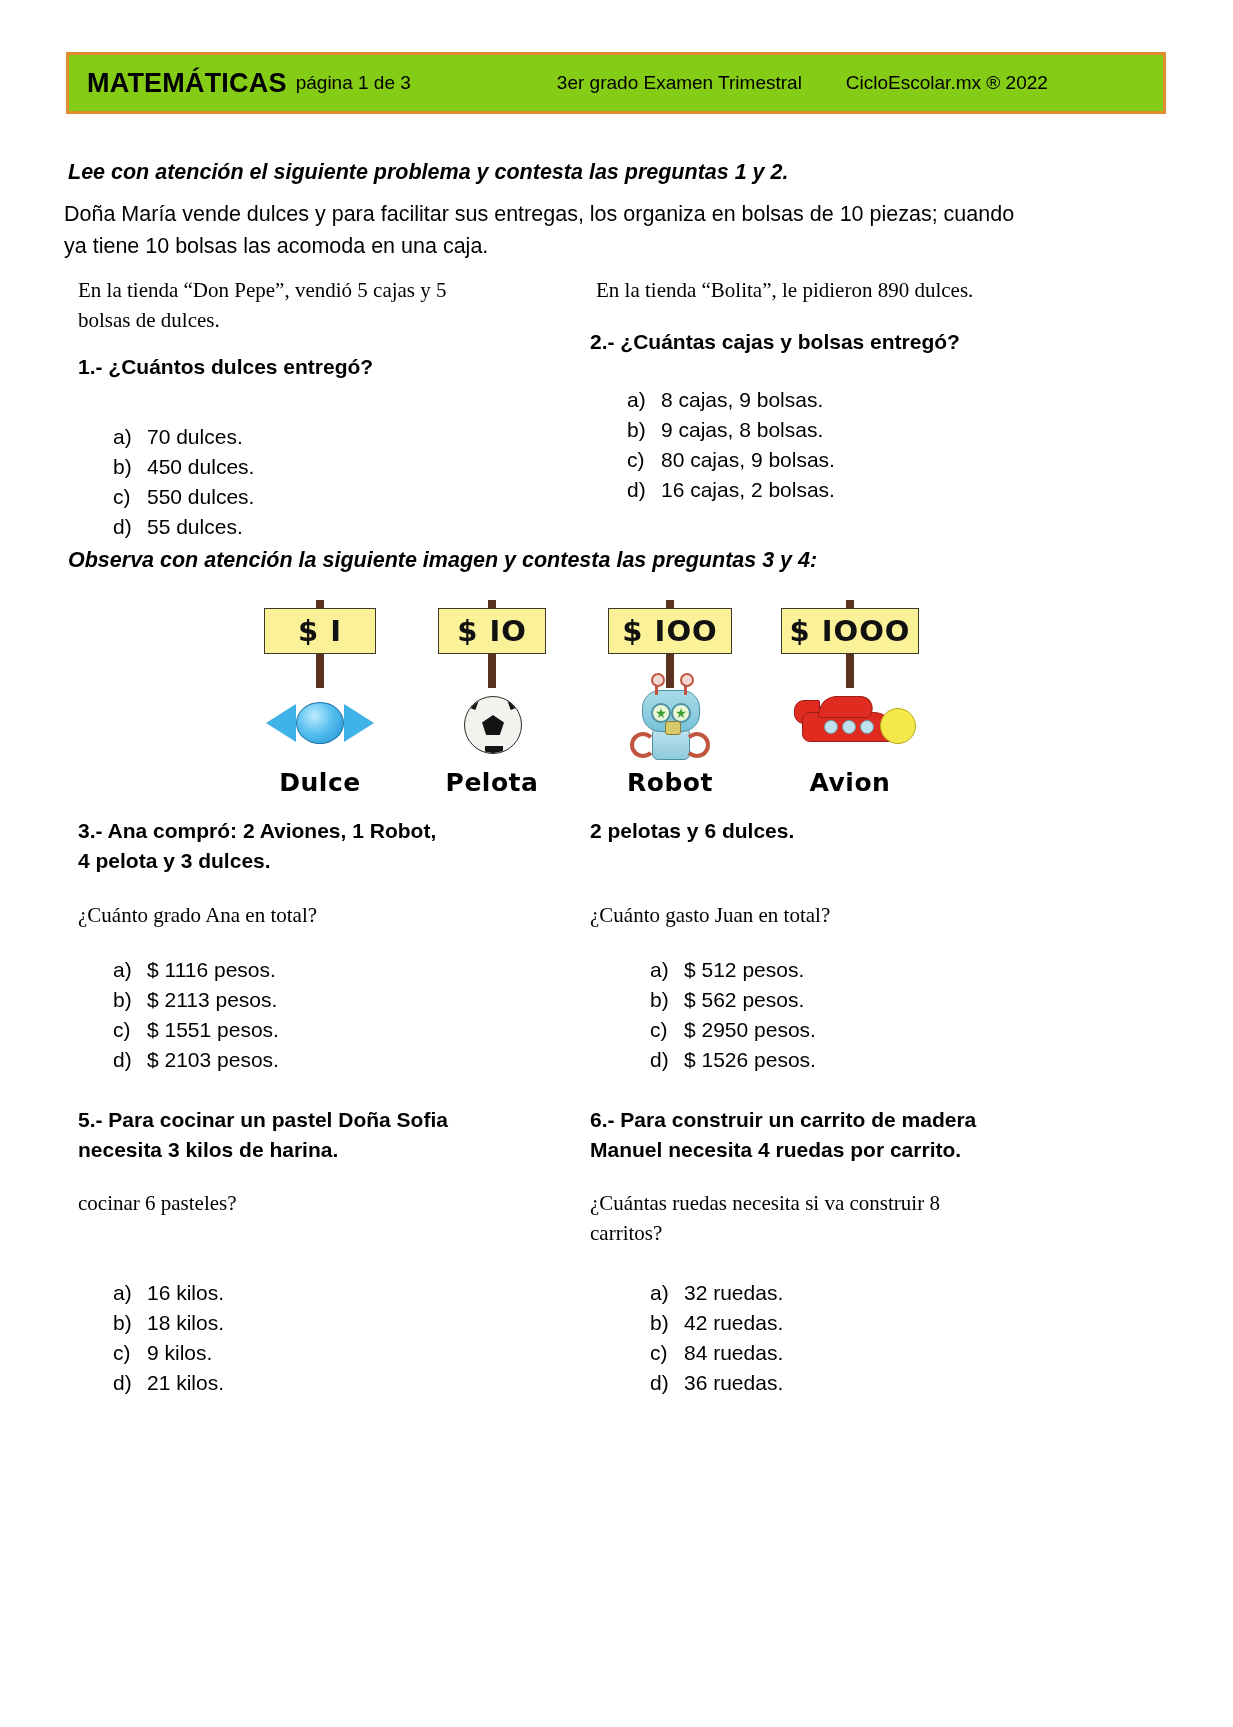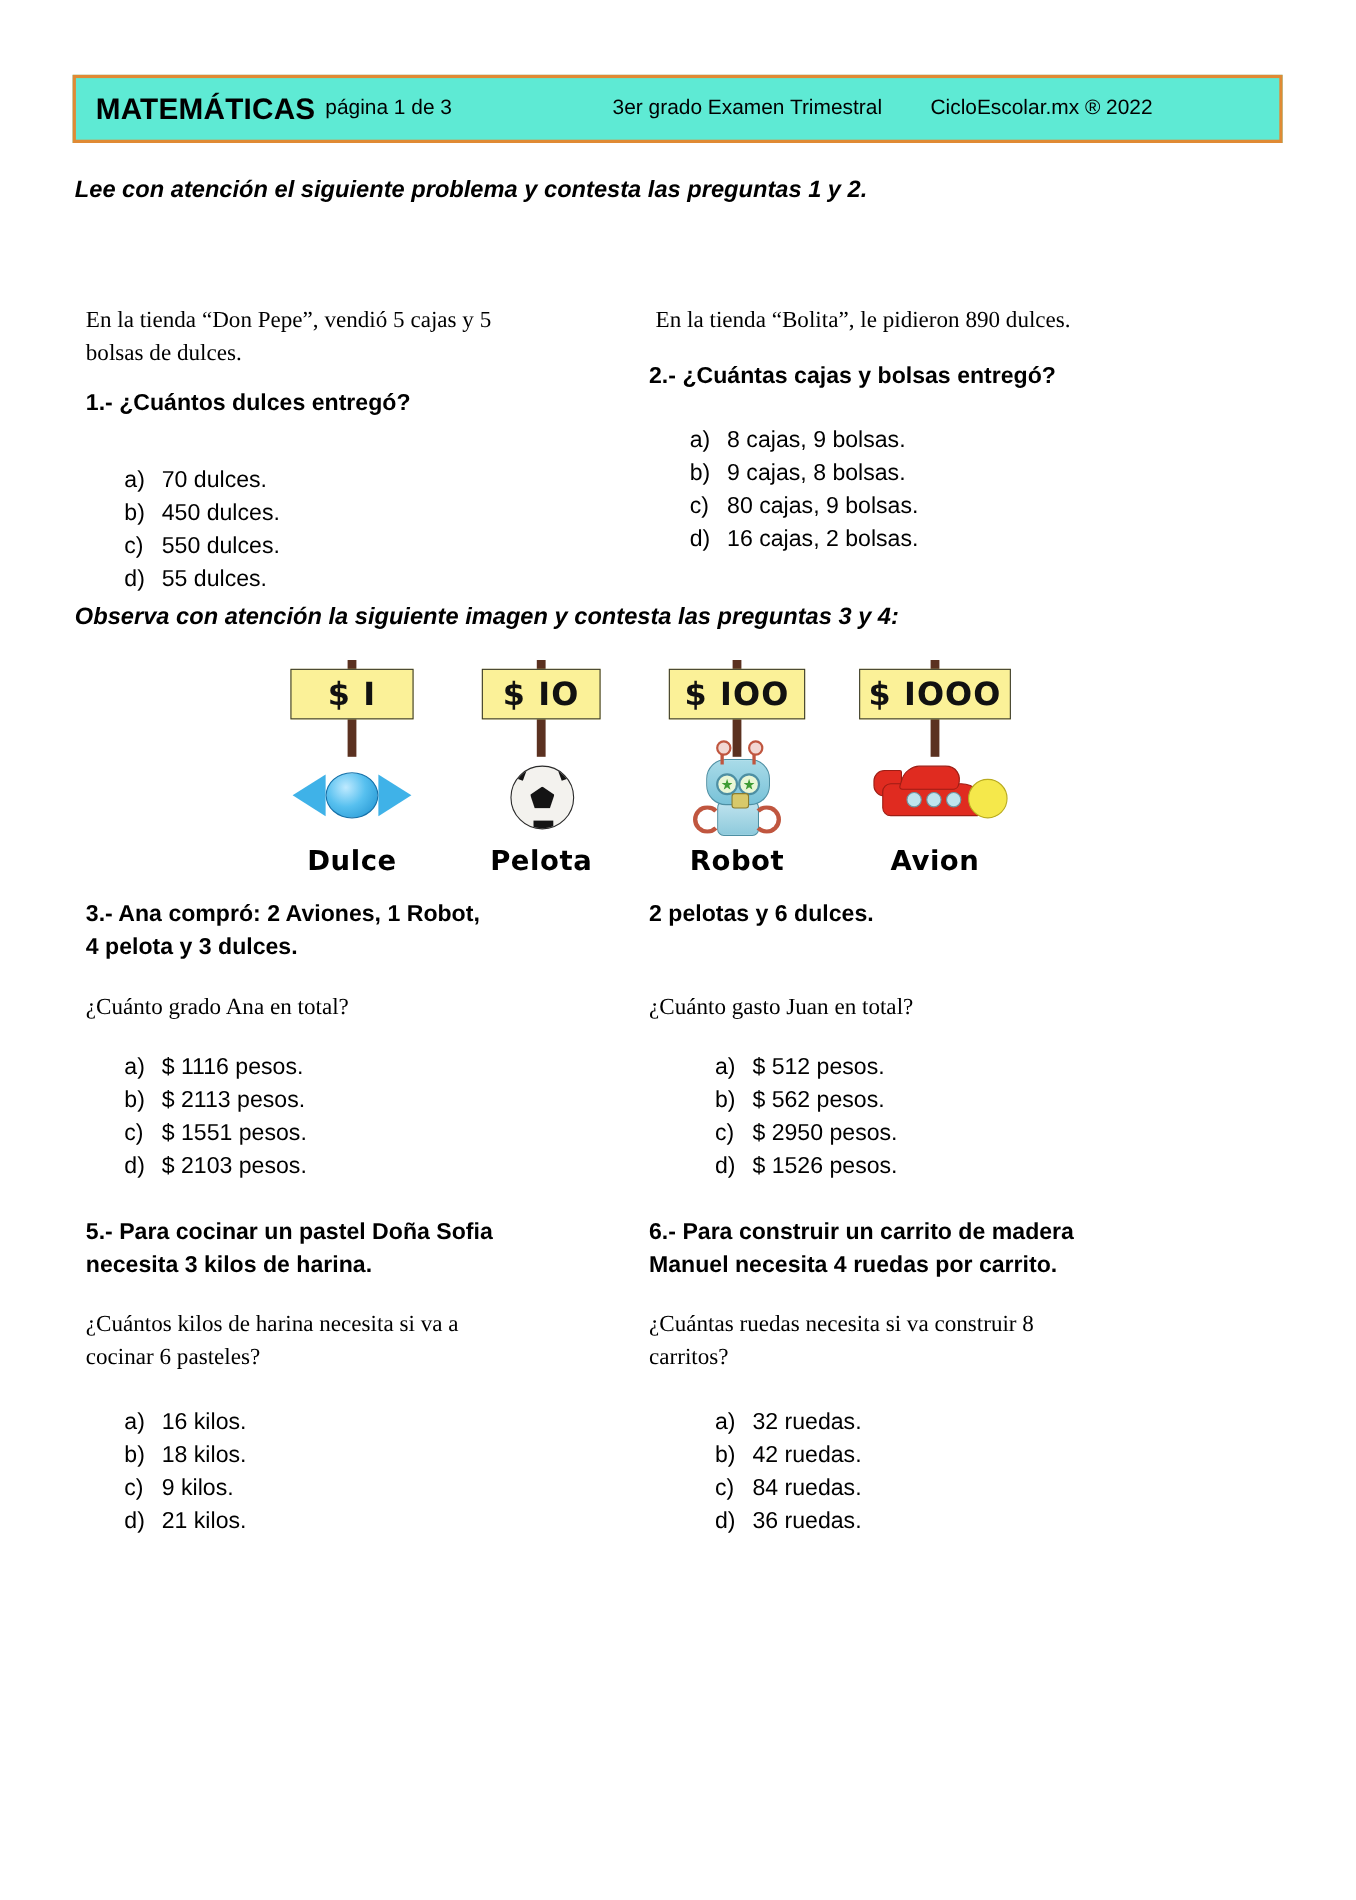--- a/index.html
+++ b/index.html
@@ -21,24 +21,24 @@
     left: 0; top: 0;
     width: 1233px;
     height: 1727px;
     background: #ffffff;
   }
 
   
   .header-banner {
     position: absolute;
     left: 66px;
-    top: 68px;
+    top: 52px;
     width: 1100px;
     height: 62px;
-    background: #5eead4;
+    background: #84cc16;
     border: 3px solid #e08a34;
     box-sizing: border-box;
     display: flex;
     align-items: center;
   }
   .hdr-title {
     font-size: 27px;
     font-weight: bold;
     letter-spacing: 0.2px;
     margin-left: 18px;
@@ -283,20 +283,24 @@
 
   <div class="header-banner">
     <span class="hdr-title">MATEMÁTICAS</span>
     <span class="hdr-page">página 1 de 3</span>
     <span class="hdr-grade">3er grado Examen Trimestral</span>
     <span class="hdr-site">CicloEscolar.mx ® 2022</span>
   </div>
 
   <div class="abs instruction" style="left:68px; top:160px;">Lee con atención el siguiente problema y contesta las preguntas 1 y 2.</div>
 
+  <div class="abs paragraph" style="left:64px; top:198px; width:1110px;">
+    <div>Doña María vende dulces y para facilitar sus entregas, los organiza en bolsas de 10 piezas; cuando</div>
+    <div>ya tiene 10 bolsas las acomoda en una caja.</div>
+  </div>
 
   <div class="abs stem" style="left:78px; top:275px; width:500px;">
     <div>En la tienda “Don Pepe”, vendió 5 cajas y 5</div>
     <div>bolsas de dulces.</div>
   </div>
   <div class="abs qtitle" style="left:78px; top:352px;">1.- ¿Cuántos dulces entregó?</div>
   <div class="abs options" style="left:113px; top:422px;">
     <div class="opt-row">
       <span class="opt-letter">a)</span>
       <span class="opt-text">70 dulces.</span>
@@ -452,21 +456,20 @@
       <span class="opt-letter">d)</span>
       <span class="opt-text">$ 1526 pesos.</span>
     </div>
   </div>
 
   <div class="abs qtitle" style="left:78px; top:1105px; width:510px;">
     <div>5.- Para cocinar un pastel Doña Sofia</div>
     <div>necesita 3 kilos de harina.</div>
   </div>
   <div class="abs stem" style="left:78px; top:1188px; width:510px;">
-    <div>¿Cuántos kilos de harina necesita si va a</div>
     <div>cocinar 6 pasteles?</div>
   </div>
   <div class="abs options" style="left:113px; top:1278px;">
     <div class="opt-row">
       <span class="opt-letter">a)</span>
       <span class="opt-text">16 kilos.</span>
     </div>
     <div class="opt-row">
       <span class="opt-letter">b)</span>
       <span class="opt-text">18 kilos.</span>

